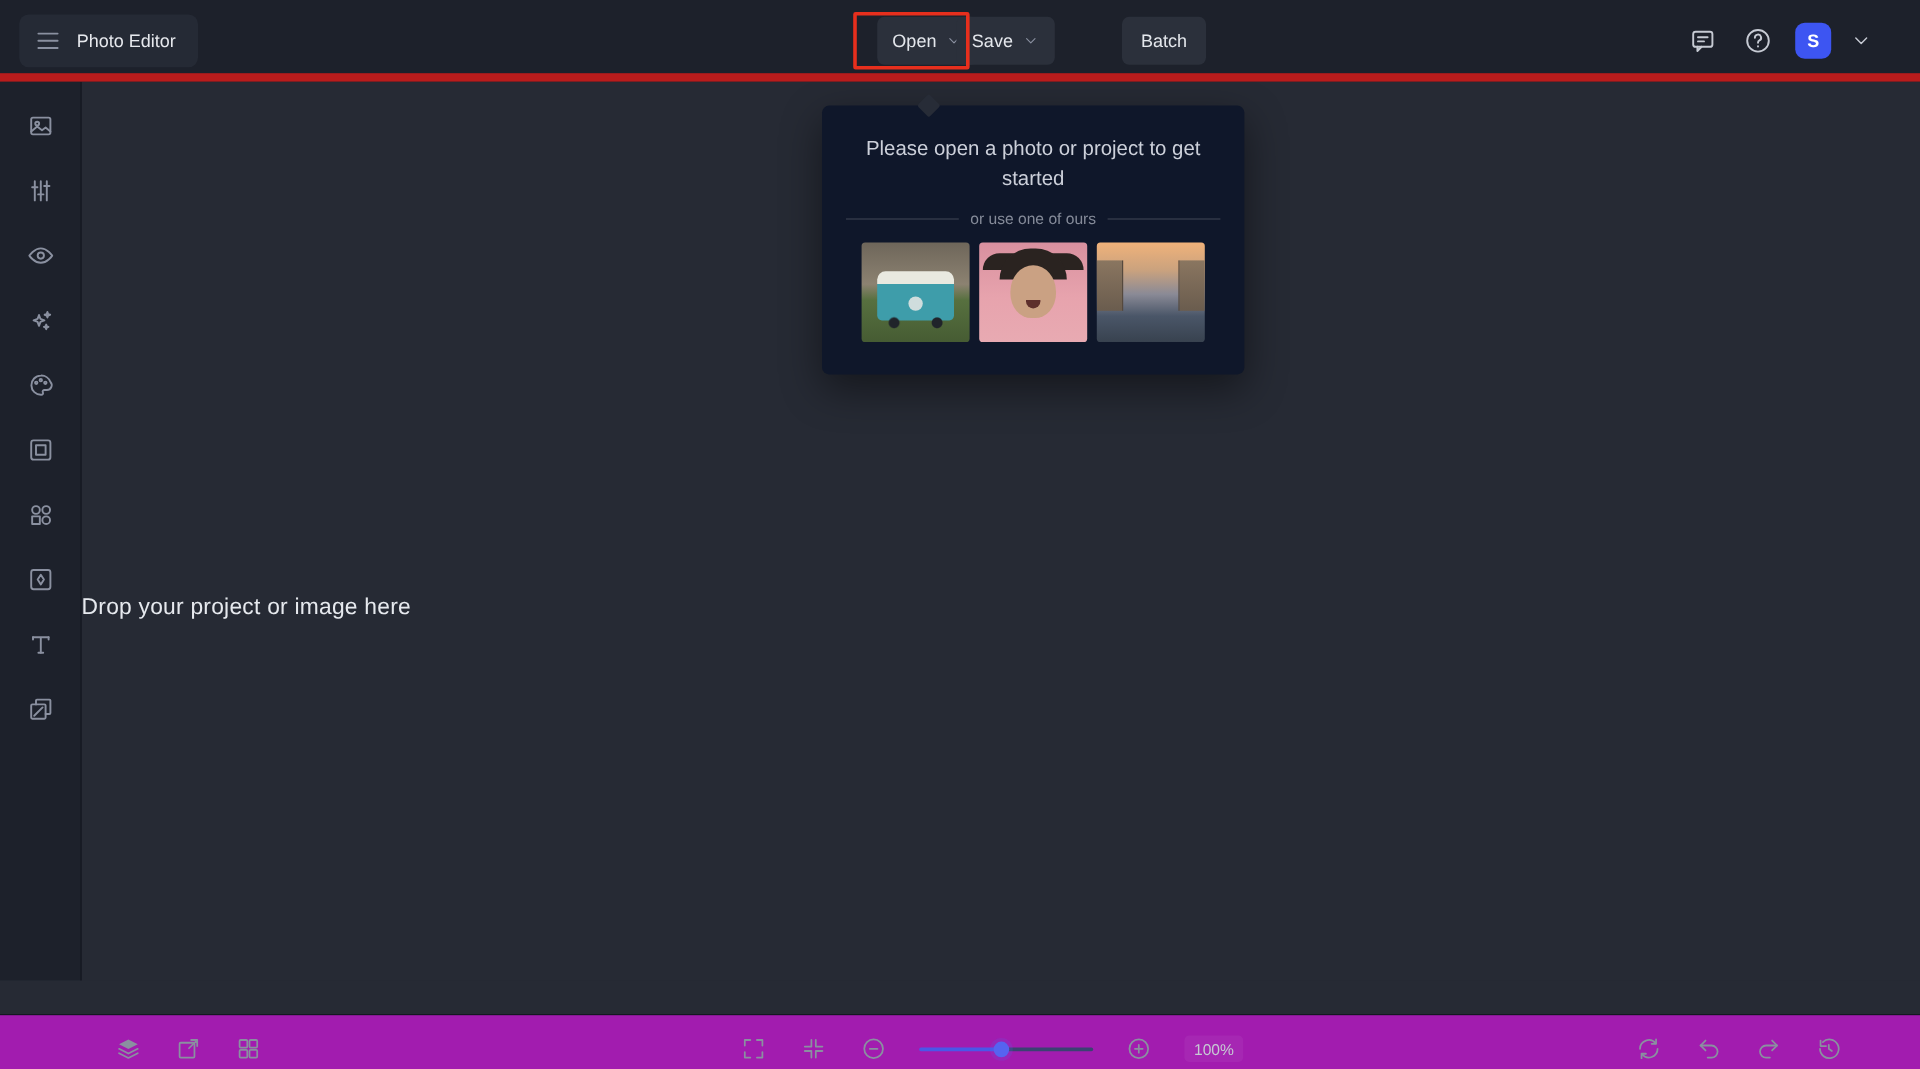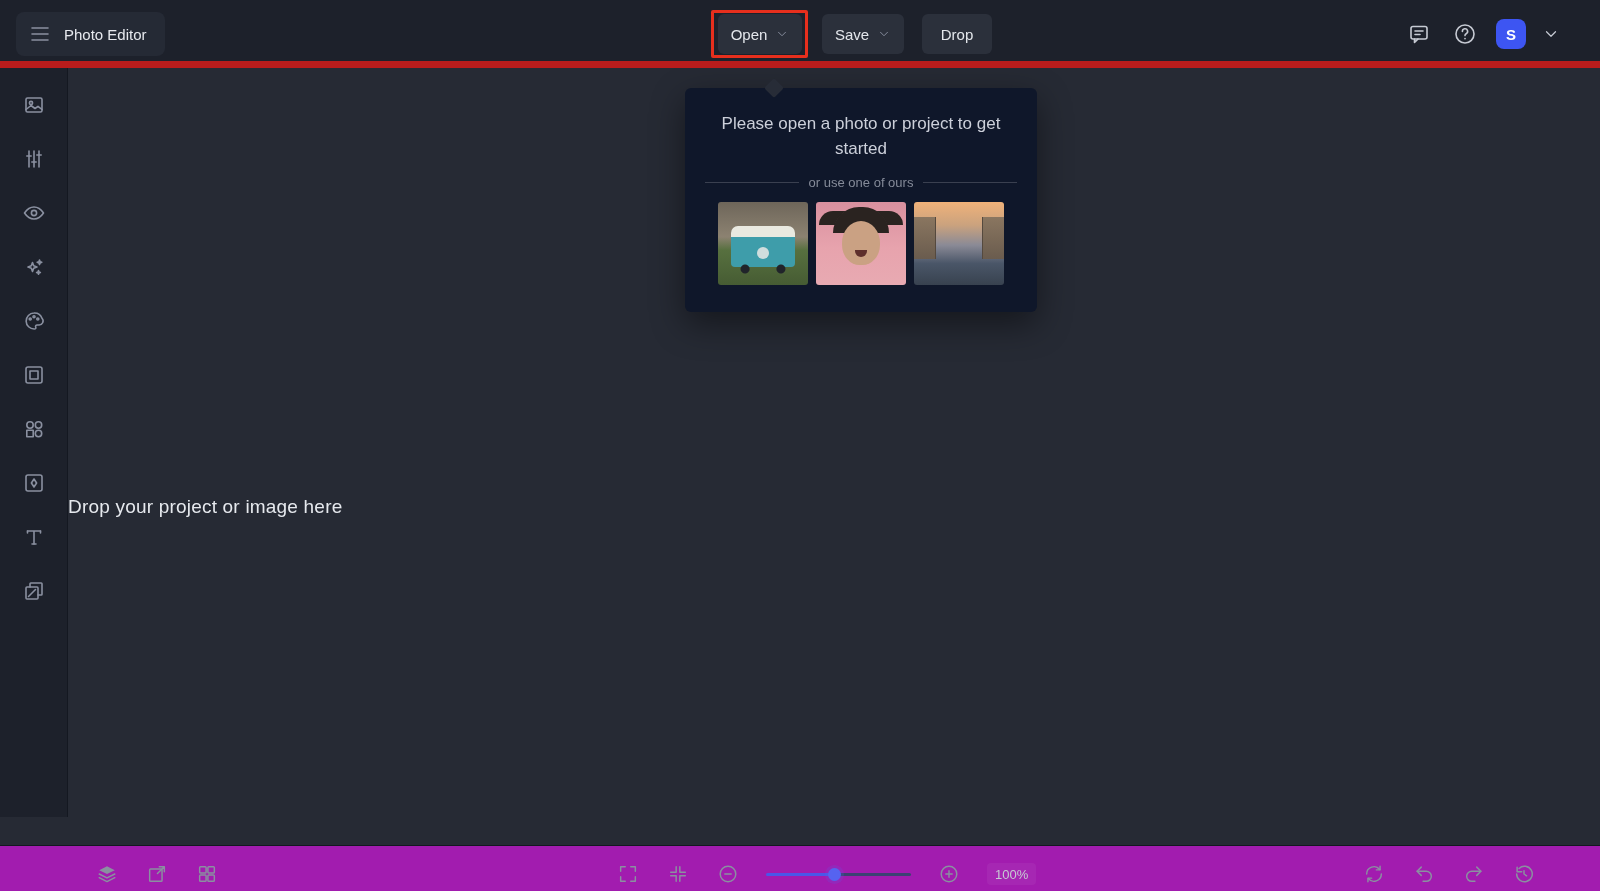--- a/index.html
+++ b/index.html
@@ -23,24 +23,24 @@
     position:absolute; left:16px; top:12px; height:44px;
     display:flex; align-items:center; gap:12px;
     background:#252a35; border-radius:8px; padding:0 18px 0 12px;
     cursor:pointer;
   }
   .menu-btn .title { font-size:15px; color:#e7e9ee; }
   .hdr-btn {
     position:absolute; top:14px; height:40px;
     display:flex; align-items:center; justify-content:center; gap:8px;
     background:#2b303b; border:none; border-radius:6px;
-    color:#e4e7ec; font-size:15px; font-family:inherit; cursor:pointer;
+    color:#e4e7ec; font-size:15px; font-family:inherit; cursor:pointer;margin-left:13px;
   }
   .btn-open  { left:718px; width:84px; }
-  .btn-save  { left:822px; width:82px; }
+  .btn-save  { left:784px; width:82px; }
   .btn-batch { left:922px; width:70px; }
   .annotation-box {
     position:absolute; left:711px; top:10px; width:97px; height:48px;
     border:3px solid #e72f1d; border-radius:2px; z-index:30; pointer-events:none;
   }
   .topbar-right {
     position:absolute; right:40px; top:0; height:68px;
     display:flex; align-items:center; gap:16px;
   }
   .icon-btn { width:30px; height:30px; border-radius:6px; display:flex; align-items:center; justify-content:center; cursor:pointer; color:#c6cad3; }
@@ -194,21 +194,21 @@
     <button class="hdr-btn btn-save">
       <span>Save</span>
       <span class="icon">
         <svg width="14" height="14" viewBox="0 0 24 24">
             <path d="M6 9l6 6 6-6"></path>
           </svg>
       </span>
     </button>
 
     <button class="hdr-btn btn-batch">
-      <span>Drop</span>
+      <span>Batch</span>
     </button>
 
     <div class="topbar-right">
       <div class="icon-btn">
         <span class="icon" style="color:#c6cad3">
           <svg width="24" height="24" viewBox="0 0 24 24">
               <rect x="4" y="4.5" width="16" height="12.5" rx="2"></rect>
               <path d="M8 9h8M8 12.5h5"></path>
               <path d="M7.5 17v3.5L11 17"></path>
             </svg>

